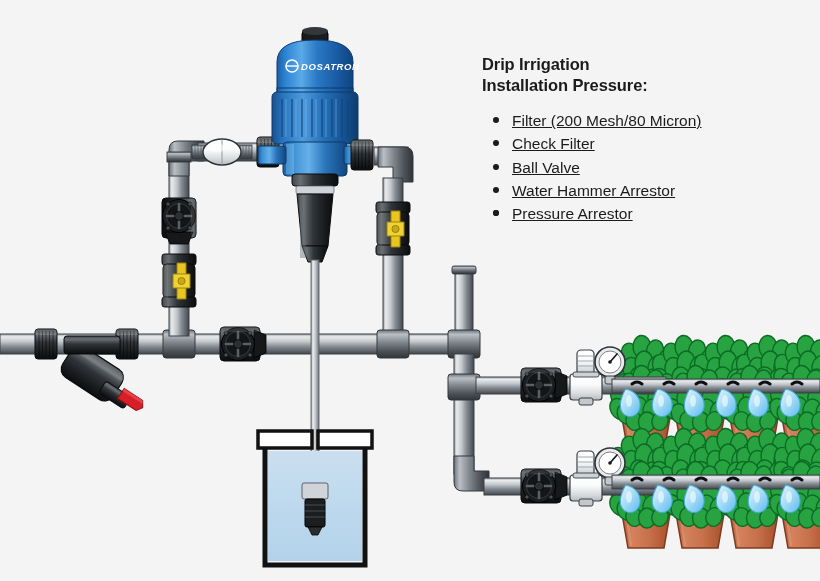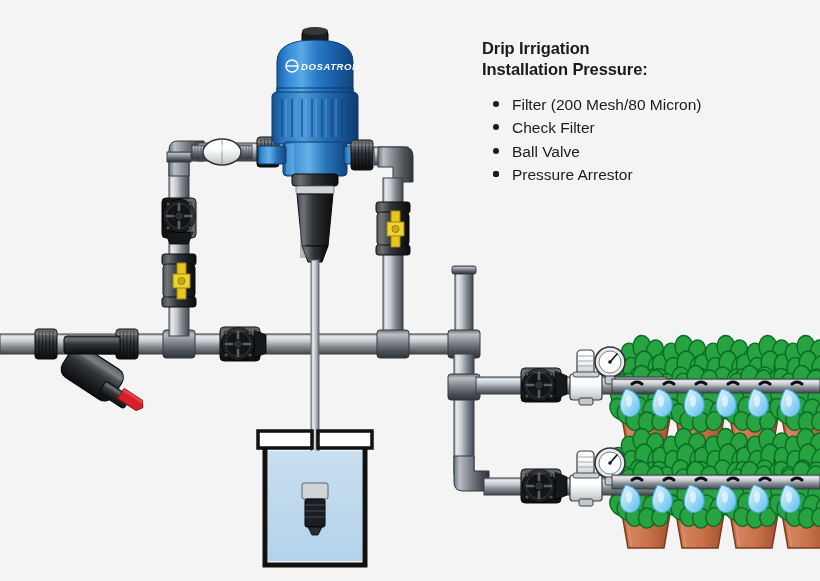--- a/index.html
+++ b/index.html
@@ -6,29 +6,29 @@
   html,body{margin:0;padding:0;}
   body{
     width:820px;height:581px;
     background:#f4f4f4;
     font-family:"Liberation Sans", sans-serif;
     overflow:hidden;
     position:relative;
   }
   #stage{position:absolute;left:0;top:0;width:820px;height:581px;}
   #legend{
-    position:absolute;left:482px;top:38px;width:330px;
+    position:absolute;left:482px;top:54px;width:330px;
     color:#1b1b1b;
   }
   #legend .heading{
     font-size:16.5px;font-weight:bold;line-height:1.28;
     letter-spacing:-0.1px;
   }
   #legend ul{
-    list-style:none;margin:14px 0 0 0;padding:0;
+    list-style:none;margin:14px 0 0 0;padding:0;text-decoration:underline;
   }
   #legend li{
     position:relative;
     font-size:15.5px;
     line-height:1.37;
     padding-left:30px;
     margin-bottom:2px;
     color:#1b1b1b;
   }
   #legend li .bullet{
@@ -631,20 +631,21 @@
     <li>
       <span class="bullet"></span>
       <span>Check Filter</span>
     </li>
     <li>
       <span class="bullet"></span>
       <span>Ball Valve</span>
     </li>
     <li>
       <span class="bullet"></span>
+      <span>Water Hammer Arrestor</span>
     </li>
     <li>
       <span class="bullet"></span>
     </li>
     <li>
       <span class="bullet"></span>
       <span>Pressure Arrestor</span>
     </li>
   </ul>
 </div>

